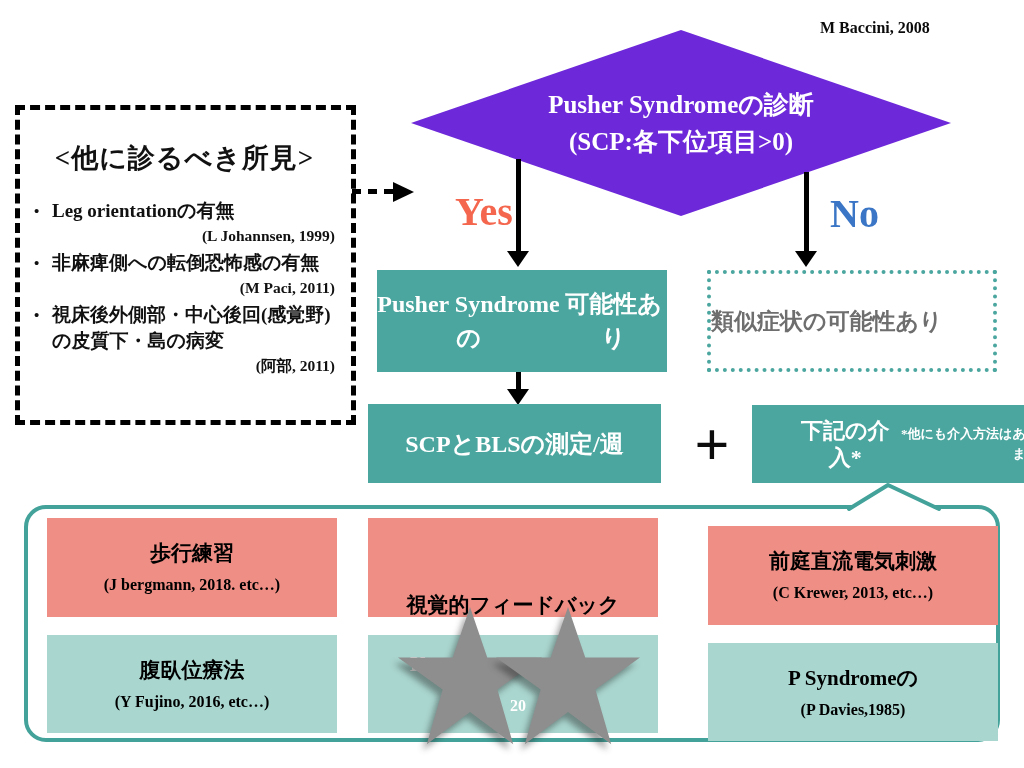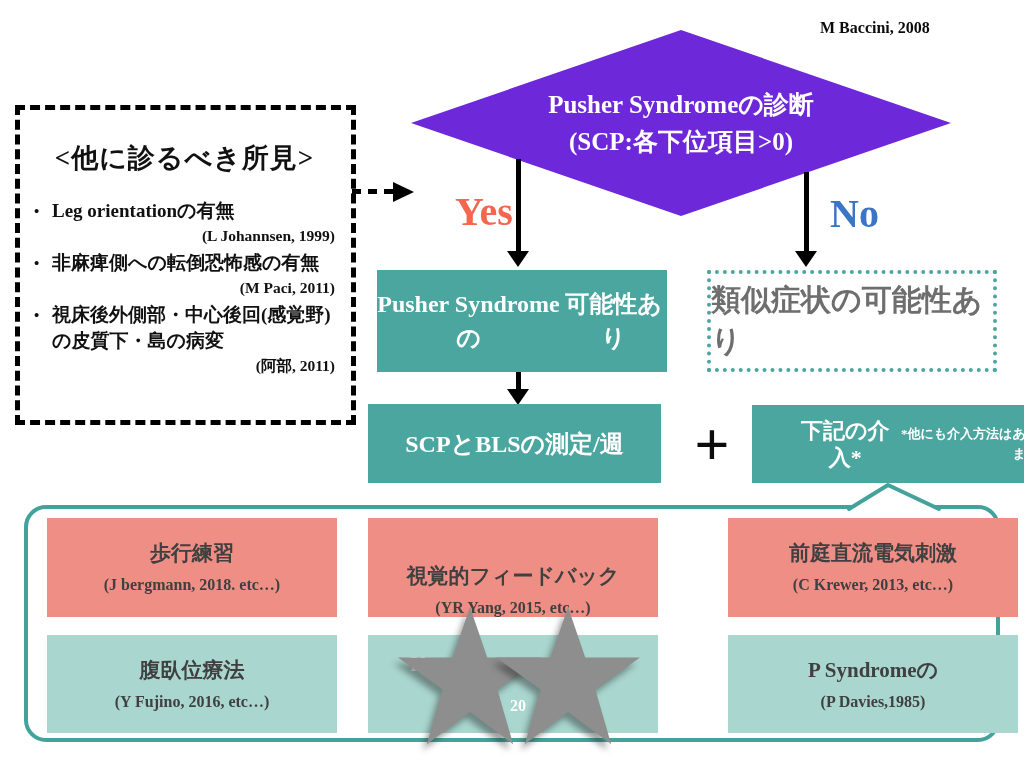--- a/index.html
+++ b/index.html
@@ -38,39 +38,39 @@
   
   .tealbox{position:absolute;background:#4aa69f;color:#fff;font-weight:700;
     display:flex;flex-direction:row;align-items:center;justify-content:center;text-align:center;}
   .possible-box{left:377px;top:270px;width:290px;height:102px;font-size:24px;line-height:34px;}
   .measure-box{left:368px;top:404px;width:293px;height:79px;font-size:24px;}
   .intervention-header{left:752px;top:405px;width:246px;height:78px;padding-left:41px;}
   .intervention-header .ih-title{font-size:22px;line-height:27px;}
   .intervention-header .ih-note{font-size:13px;line-height:20px;text-align:right;}
   .similar-box{
     position:absolute;left:707px;top:270px;width:290px;height:102px;box-sizing:border-box;
-    border:4px dotted #4aa69f;background:#fff;color:#6e6e6e;font-size:30px;font-weight:700;
-    display:flex;align-items:center;justify-content:flex-end;
+    border:4px dotted #4aa69f;background:#fff;color:#6e6e6e;font-size:23px;font-weight:700;
+    display:flex;align-items:center;justify-content:flex-start;
   }
   .plus-sign{position:absolute;left:688px;top:407px;width:48px;height:74px;display:flex;align-items:center;justify-content:center;
     font-size:62px;font-weight:800;color:#0c0c0c;line-height:1;}
   
   .container-box{
     position:absolute;left:24px;top:505px;width:976px;height:237px;box-sizing:border-box;
     border:4px solid #43a29a;border-radius:22px;background:#fff;
   }
   .notch{position:absolute;left:846px;top:480px;}
   
   .ibox{position:absolute;width:290px;display:flex;flex-direction:column;align-items:center;justify-content:center;
-    gap:10px;color:#404040;text-align:center;}
+    gap:10px;color:#000000;text-align:center;}
   .ibox .i-title{font-size:21px;font-weight:700;line-height:24px;}
   .ibox .i-cite{font-size:16px;font-weight:700;line-height:19px;}
   .row1{top:518px;height:99px;background:#ef8e85;}
   .row2{top:635px;height:98px;background:#a9d6cf;}
-  .c1{left:47px;} .c2{left:368px;justify-content:flex-end;} .c3{left:728px;}
+  .c1{left:47px;} .c2{left:368px;justify-content:flex-end;} .c3{left:708px;margin-top:8px;}
   
   .frag{position:absolute;color:#fff;font-weight:700;}
   .frag-tl{left:410px;top:652px;font-size:21px;}
   .frag-tr{left:532px;top:654px;font-size:21px;}
   .frag-cl{left:458px;top:697px;font-size:16px;}
   .frag-cr{left:510px;top:697px;font-size:16px;}
   
   .star-wrap{position:absolute;width:144px;height:140px;filter:drop-shadow(-4px 6px 3px rgba(40,40,40,0.45));}
   .star{width:100%;height:100%;background:#8e8e8e;
     clip-path:polygon(50% 0%,62% 36%,100% 36%,69% 59%,80% 98%,50% 75%,20% 98%,31% 59%,0% 36%,38% 36%);}
@@ -149,21 +149,20 @@
   <svg class="notch" width="96" height="32">
     <path d="M3,29 L42,5 L93,29" fill="#ffffff" stroke="#43a29a" stroke-width="4" stroke-linejoin="round" stroke-linecap="round"></path>
   </svg>
 
   <div class="ibox row1 c1">
     <div class="i-title">歩行練習</div>
     <div class="i-cite">(J bergmann, 2018. etc…)</div>
   </div>
   <div class="ibox row1 c2">
     <div class="i-title">視覚的フィードバック</div>
-    <div class="i-cite">(YR Yang, 2015, etc…)</div>
   </div>
   <div class="ibox row1 c3">
     <div class="i-title">前庭直流電気刺激</div>
     <div class="i-cite">(C Krewer, 2013, etc…)</div>
   </div>
 
   <div class="ibox row2 c1">
     <div class="i-title">腹臥位療法</div>
     <div class="i-cite">(Y Fujino, 2016, etc…)</div>
   </div>

